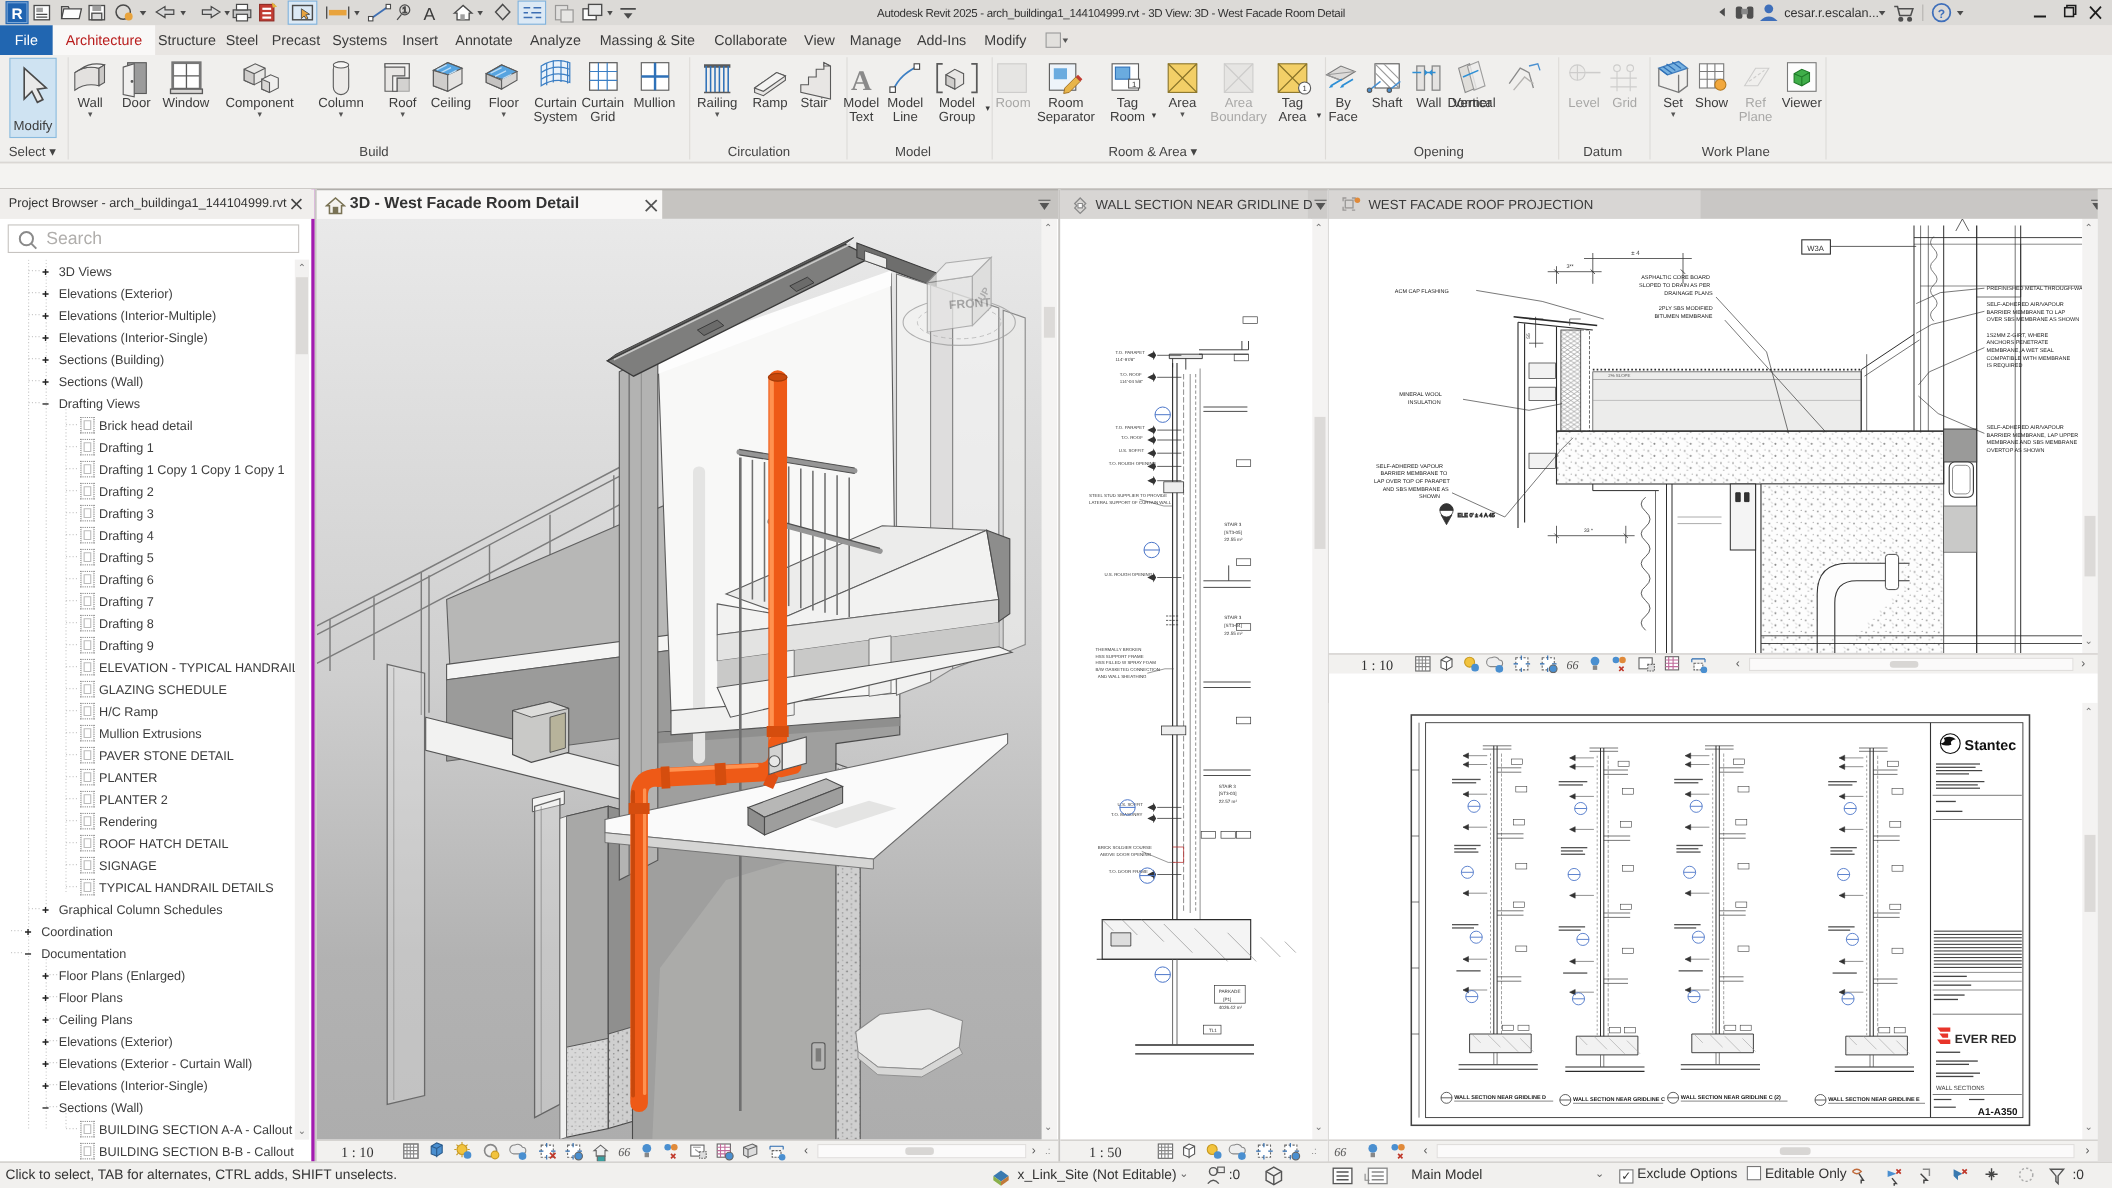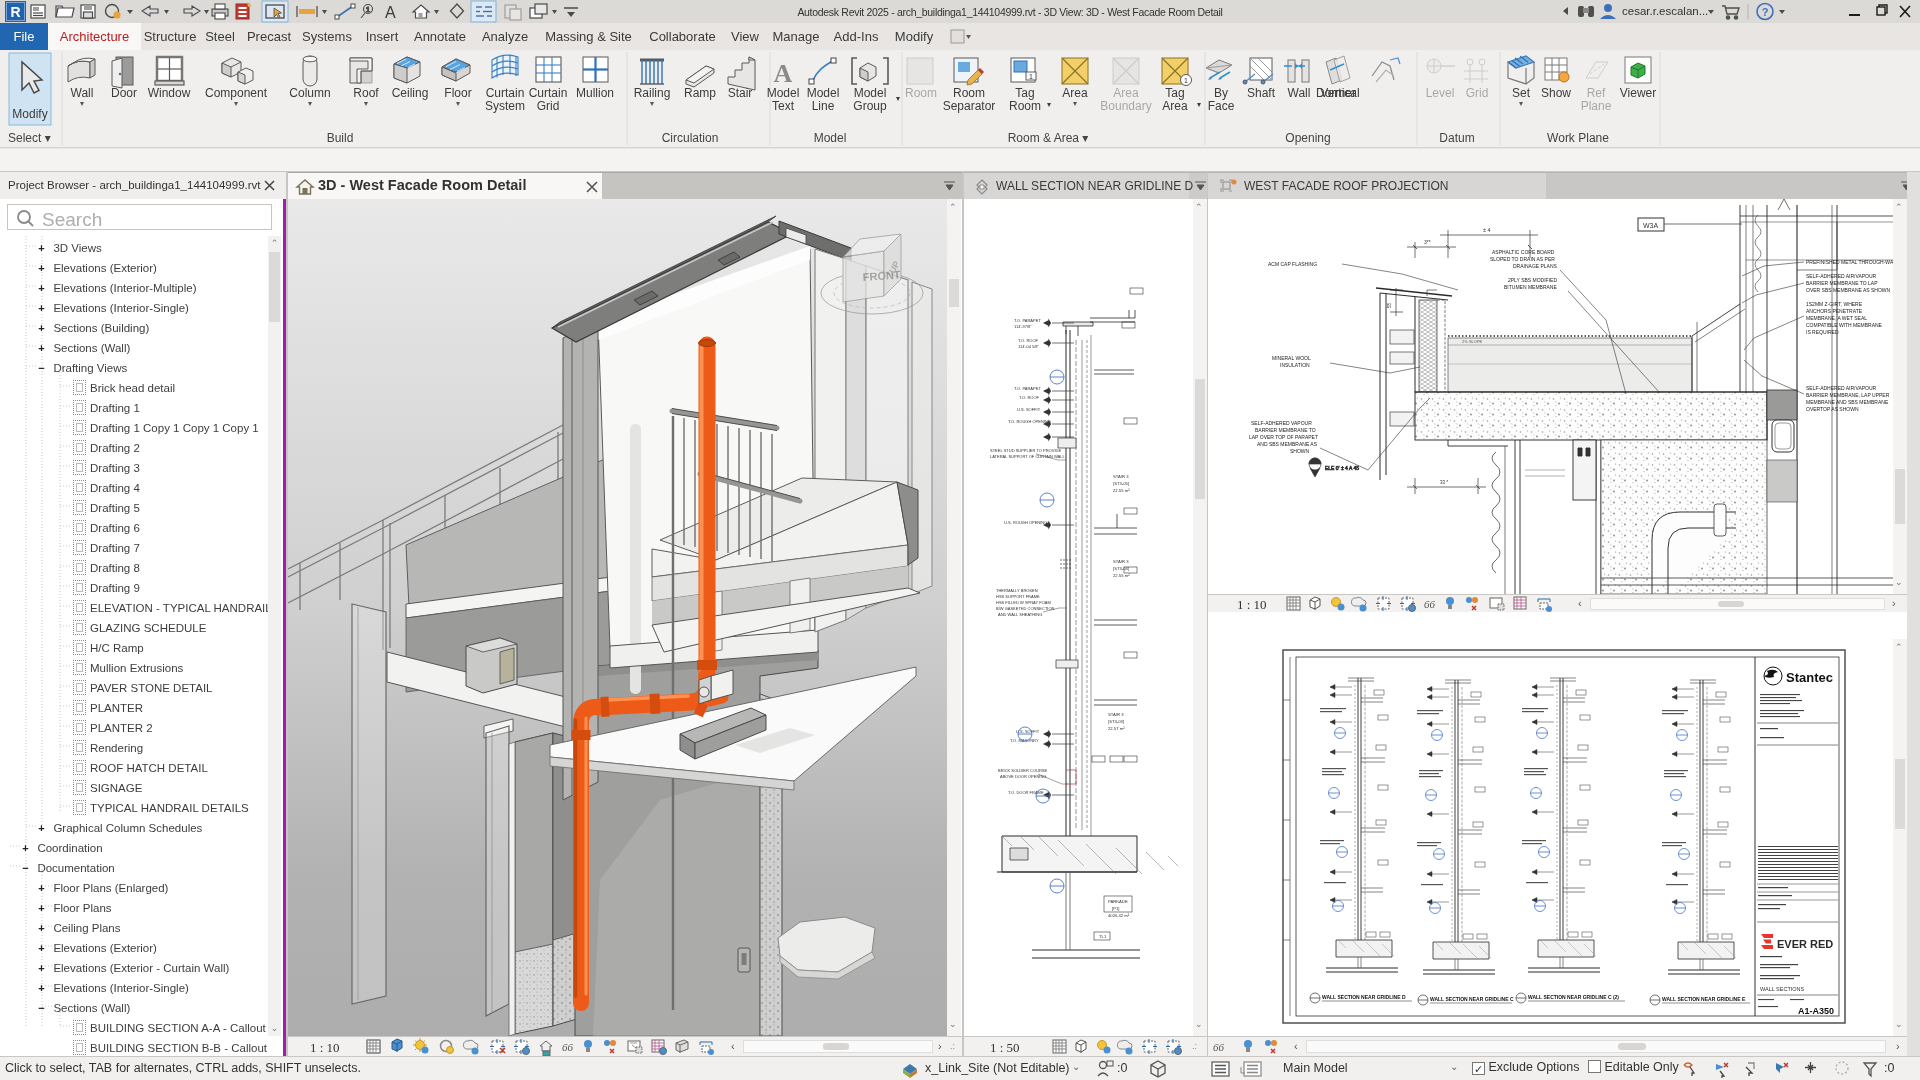--- a/index.html
+++ b/index.html
@@ -638,21 +638,21 @@
     <div id="browser">
       <div id="browser-title">Project Browser - arch_buildinga1_144104999.rvt
       <svg class="abs" style="left:263px;top:7px" width="14" height="14">
           <path d="M 2 2 l 9 9 m 0 -9 l -9 9" stroke="#444" stroke-width="1.5"></path>
         </svg></div>
       <div id="browser-search">
         <svg class="abs" style="left:8px;top:4px" width="18" height="18">
           <circle cx="8" cy="8" r="6" fill="none" stroke="#8a8a8a" stroke-width="1.8"></circle>
           <line x1="12.5" y1="12.5" x2="17" y2="17" stroke="#8a8a8a" stroke-width="1.8"></line>
         </svg>
-        <span style="position:absolute;left:34px;top:4px;font-size:19px;color:#b0aeac;">Search</span>
+        <span style="position:absolute;left:34px;top:4px;font-size:16px;color:#b0aeac;">Search</span>
       </div>
       <div id="tree">
         <svg class="abs" style="left:0;top:0" width="265" height="800">
           <g stroke="#c9c9c9" stroke-width="1" stroke-dasharray="1 2">
             <line x1="26" y1="0" x2="26" y2="790"></line>
             <line x1="42" y1="0" x2="42" y2="590"></line>
             <line x1="42" y1="630" x2="42" y2="790"></line>
             <line x1="60" y1="130" x2="60" y2="575"></line>
             <line x1="60" y1="770" x2="60" y2="790"></line>
             <line x1="26" y1="10" x2="36" y2="10"></line>

